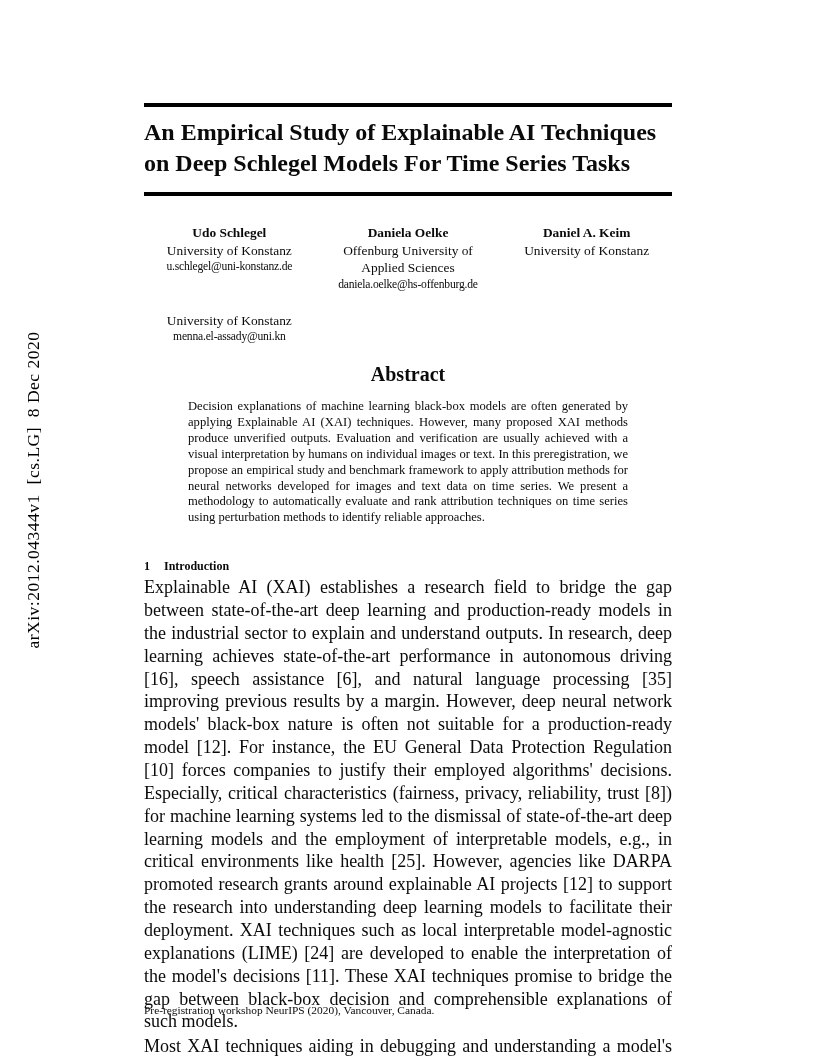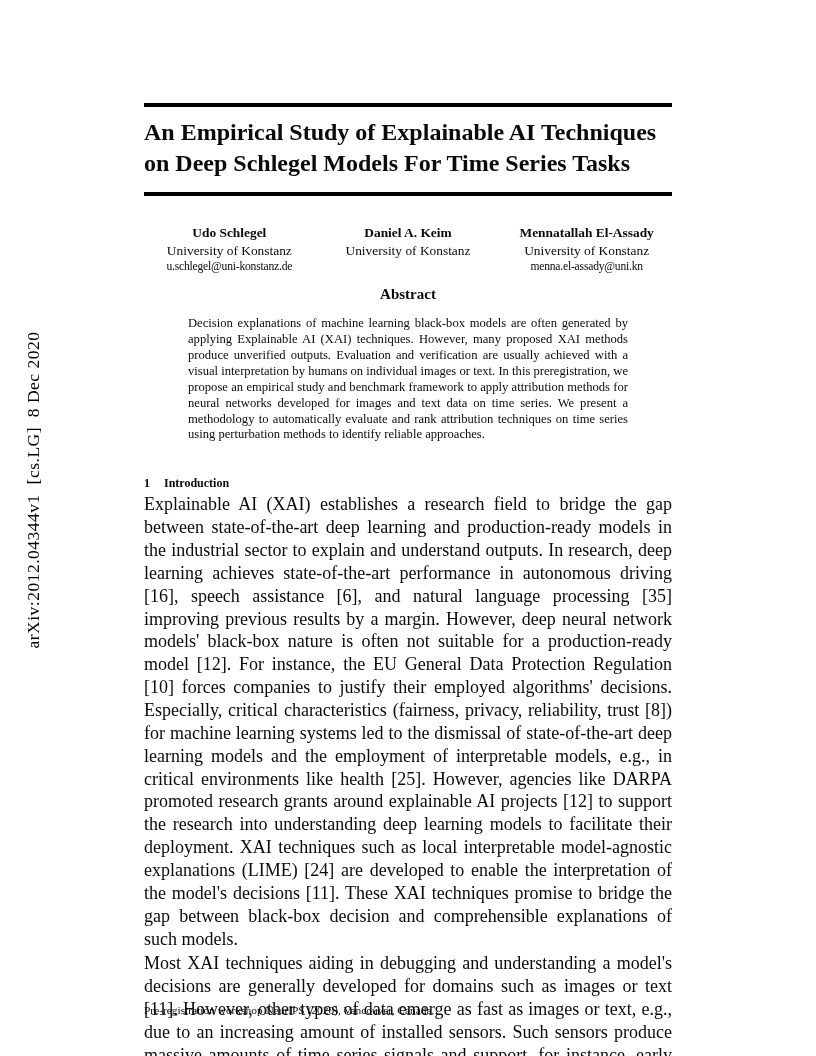--- a/index.html
+++ b/index.html
@@ -57,24 +57,24 @@
     font-size: 13.4px;
     line-height: 1.3;
   }
   .author-name { font-weight: bold; }
   .author-email {
     font-family: Liberation Serif, serif;
     font-size: 11.6px;
     letter-spacing: -0.2px;
   }
   .abstract-heading {
-    margin-top: 12px;
+    margin-top: 19px;
     text-align: center;
     font-weight: bold;
-    font-size: 15px;
+    font-size: 20px;
   }
   .abstract-text {
     margin: 13px 44px 0 44px;
     text-align: justify;
     font-size: 12.6px;
     line-height: 1.26;
   }
   .section-heading {
     margin-top: 33px;
     font-weight: bold;
@@ -111,28 +111,32 @@
     <div class="rule rule-under-title"></div>
 
     <div class="authors-grid">
 
       <div class="author-block">
         <div class="author-name">Udo Schlegel</div>
         <div class="author-affiliation">University of Konstanz</div>
         <div class="author-email">u.schlegel@uni-konstanz.de</div>
       </div>
 
+      <div class="author-block">
+        <div class="author-name">Daniela Oelke</div>
+        <div class="author-affiliation">Offenburg University of Applied Sciences</div>
+        <div class="author-email">daniela.oelke@hs-offenburg.de</div>
+      </div>
 
       <div class="author-block">
         <div class="author-name">Daniel A. Keim</div>
         <div class="author-affiliation">University of Konstanz</div>
       </div>
 
       <div class="author-block">
-        <div class="author-name">Mennatallah El-Assady</div>
         <div class="author-affiliation">University of Konstanz</div>
         <div class="author-email">menna.el-assady@uni.kn</div>
       </div>
 
     </div>
 
     <div class="abstract-heading">Abstract</div>
 
     <p class="abstract-text">Decision explanations of machine learning black-box models are often generated by applying Explainable AI (XAI) techniques. However, many proposed XAI methods produce unverified outputs. Evaluation and verification are usually achieved with a visual interpretation by humans on individual images or text. In this preregistration, we propose an empirical study and benchmark framework to apply attribution methods for neural networks developed for images and text data on time series. We present a methodology to automatically evaluate and rank attribution techniques on time series using perturbation methods to identify reliable approaches.</p>
 

